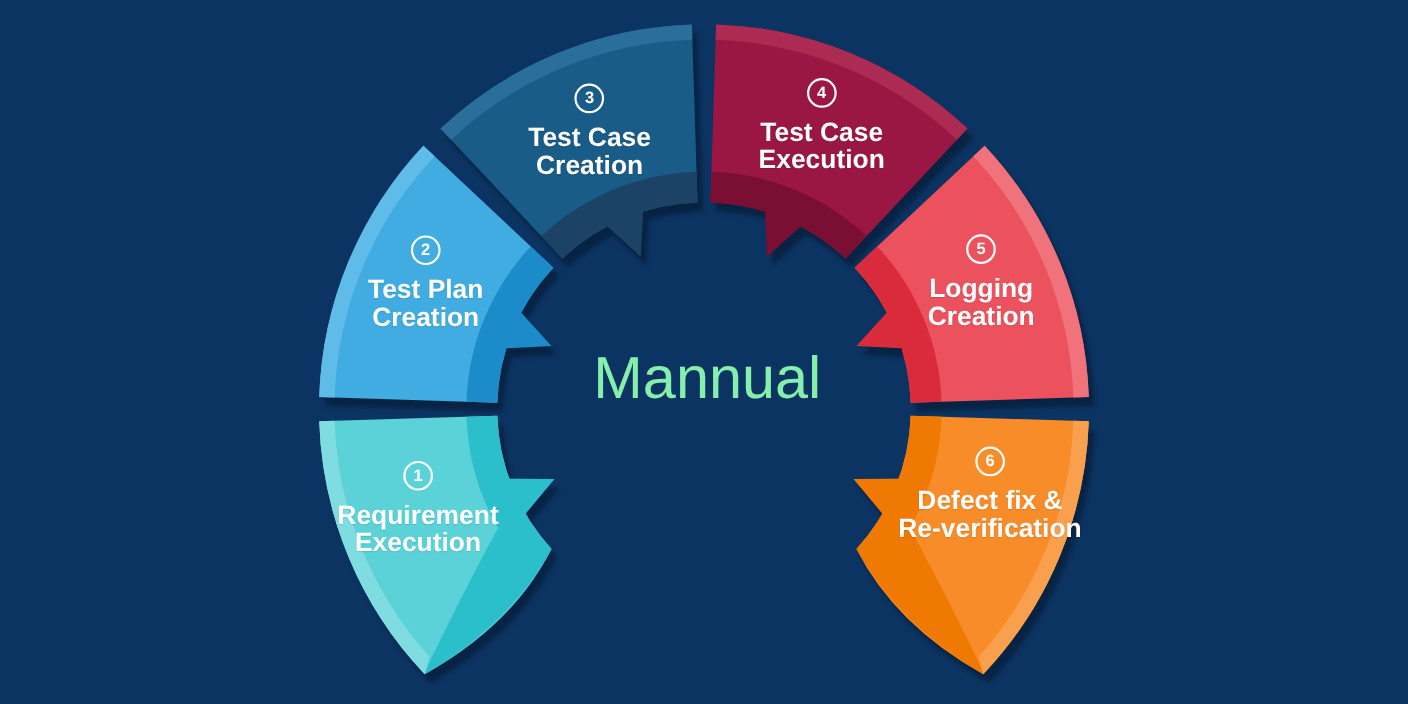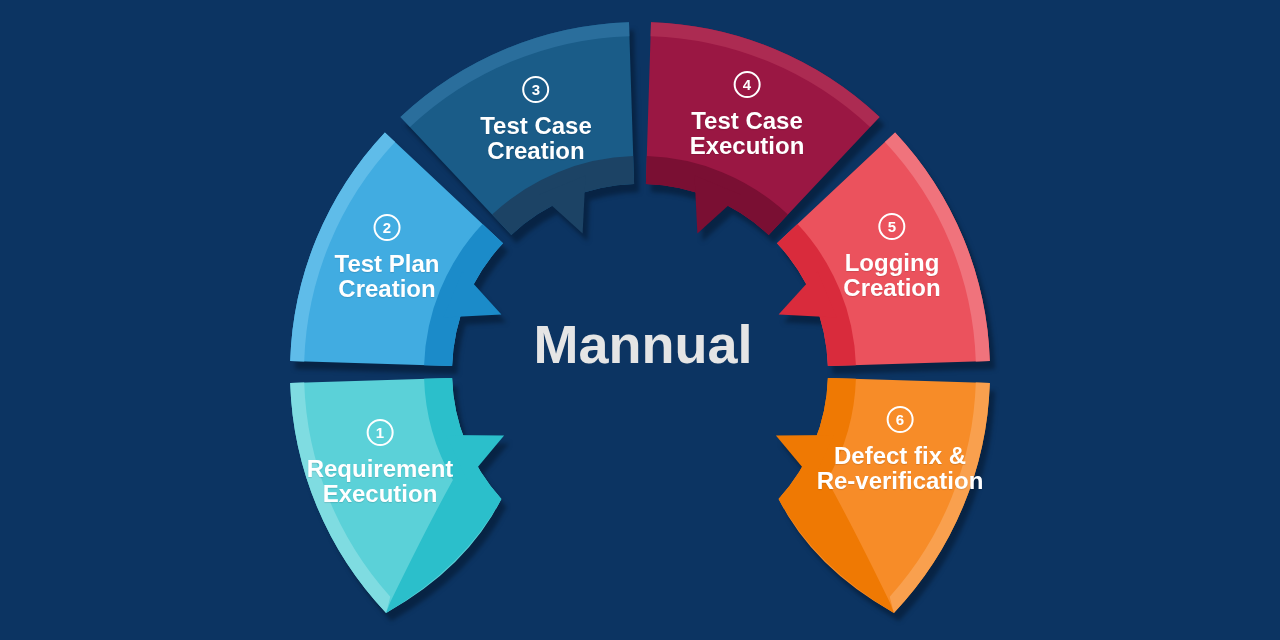--- a/index.html
+++ b/index.html
@@ -8,21 +8,21 @@
   .ring-svg{position:absolute;left:0;top:0;}
   .seg{filter:drop-shadow(5px 8px 2px rgba(4,22,44,0.55));}
   .seg-label{position:absolute;display:flex;flex-direction:column;align-items:center;
              transform:translateX(-50%);color:#ffffff;text-align:center;z-index:5;}
   .num{width:27px;height:27px;border:2px solid #ffffff;border-radius:50%;box-sizing:border-box;
        display:flex;align-items:center;justify-content:center;
        font-size:15px;font-weight:bold;margin-bottom:10px;}
   .line{font-size:24px;font-weight:bold;line-height:25px;white-space:nowrap;
         text-shadow:0 1px 1px rgba(0,0,0,0.12);}
   .title{position:absolute;left:643px;top:312px;transform:translateX(-50%);
-         color:#e5e5e5;font-weight:bold;font-size:54px;line-height:64px;
+         color:#86efac;font-weight:normal;font-size:54px;line-height:64px;
          text-align:center;z-index:4;white-space:nowrap;}
 </style>
 </head>
 <body>
 
 <div class="canvas" id="canvas" style="background: rgb(12, 52, 98);">
   <svg class="ring-svg" id="ring" width="1280" height="640" viewBox="0 0 1280 640">
       <g class="seg">
         <path d="M 290.2 383.0 A 350 350 0 0 0 386.1 612.9 Q 466.4 568.2 501.4 499.0 A 188 188 0 0 1 452.1 377.9 Z" fill="#5BD1D8"></path>
         <path d="M 290.2 383.0 A 350 350 0 0 0 386.1 612.9 L 390.3 596.8 A 336 336 0 0 1 304.2 382.6 Z" fill="#7FDCE1"></path>

